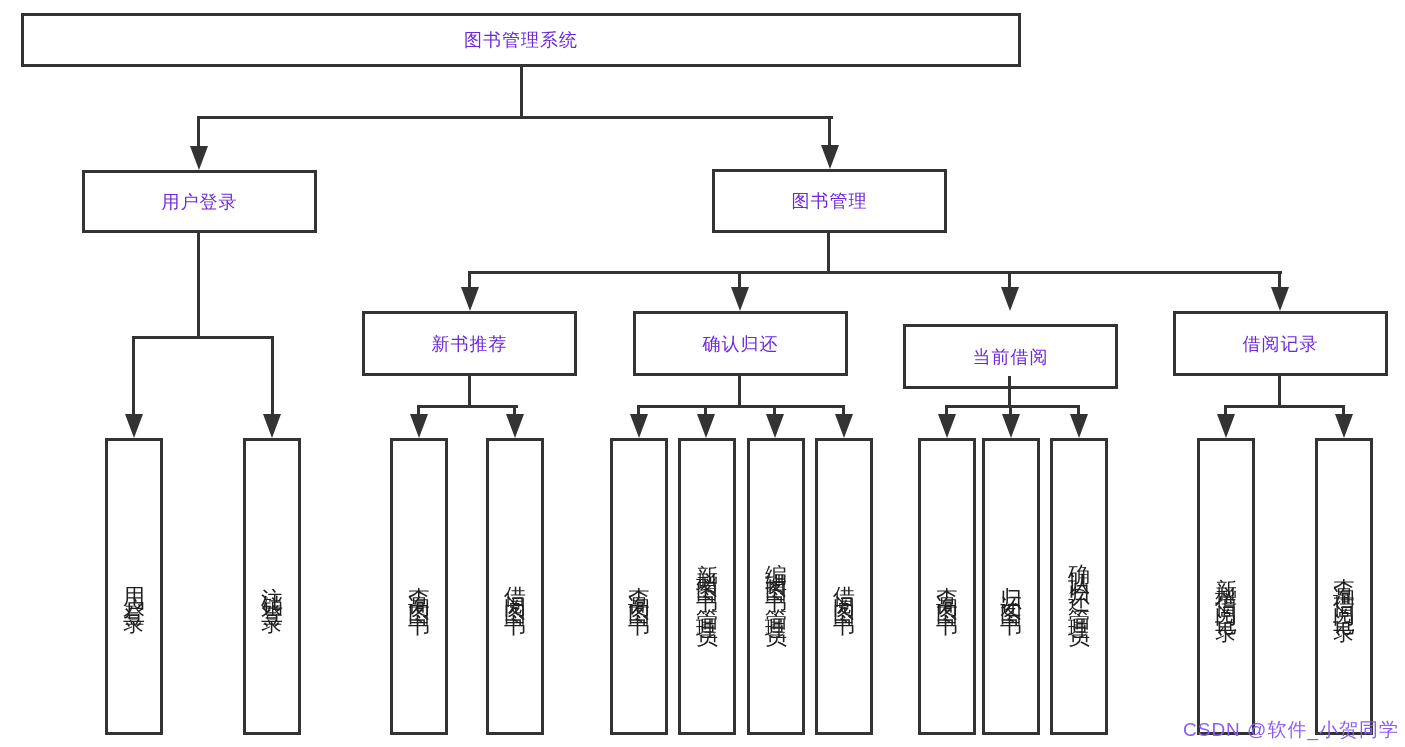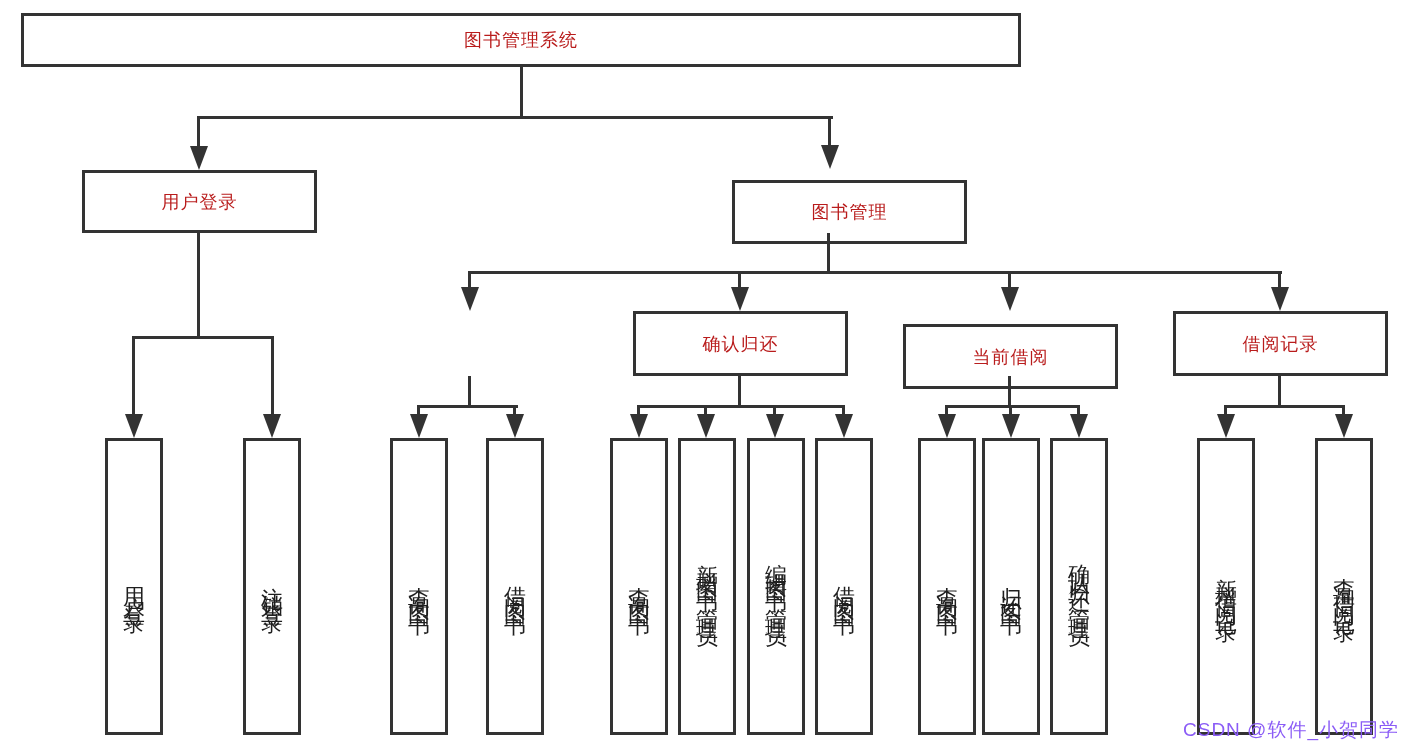--- a/index.html
+++ b/index.html
@@ -9,21 +9,21 @@
     background:#ffffff;
     font-family:"Liberation Sans","DejaVu Sans",sans-serif;
     overflow:hidden;
   }
   
   .hbox{
     position:absolute;
     border:3px solid #333333;
     background:#ffffff;
     display:flex;align-items:center;justify-content:center;
-    color:#b91c1c;
+    color:#6d28d9;
     font-size:18px;
     box-sizing:border-box;
     letter-spacing:1px;
   }
   .vbox{
     position:absolute;
     border:3px solid #333333;
     background:#ffffff;
     display:flex;align-items:center;justify-content:center;
     color:#1f1f1f;
@@ -69,21 +69,21 @@
   <div class="vline" style="left:520px;top:67px;height:52px;"></div>
   <div class="hline" style="left:197px;top:116px;width:636px;"></div>
   <div class="vline" style="left:197px;top:116px;height:34px;"></div>
   <div class="arr" style="left:190px;top:146px;"></div>
   <div class="vline" style="left:828px;top:116px;height:34px;"></div>
   <div class="arr" style="left:821px;top:145px;"></div>
 
   <div class="hbox" style="left:82px;top:170px;width:235px;height:63px;">
     <span>用户登录</span>
   </div>
-  <div class="hbox" style="left:712px;top:180px;width:235px;height:64px;margin-left:20px;">
+  <div class="hbox" style="left:712px;top:169px;width:235px;height:64px;">
     <span>图书管理</span>
   </div>
 
   <div class="vline" style="left:197px;top:233px;height:106px;"></div>
   <div class="hline" style="left:132px;top:336px;width:142px;"></div>
   <div class="vline" style="left:132px;top:336px;height:82px;"></div>
   <div class="arr" style="left:125px;top:414px;"></div>
   <div class="vline" style="left:271px;top:336px;height:82px;"></div>
   <div class="arr" style="left:263px;top:414px;"></div>
 
@@ -91,20 +91,23 @@
   <div class="hline" style="left:468px;top:271px;width:814px;"></div>
   <div class="vline" style="left:468px;top:271px;height:20px;"></div>
   <div class="arr" style="left:461px;top:287px;"></div>
   <div class="vline" style="left:738px;top:271px;height:20px;"></div>
   <div class="arr" style="left:731px;top:287px;"></div>
   <div class="vline" style="left:1008px;top:271px;height:20px;"></div>
   <div class="arr" style="left:1001px;top:287px;"></div>
   <div class="vline" style="left:1278px;top:271px;height:20px;"></div>
   <div class="arr" style="left:1271px;top:287px;"></div>
 
+  <div class="hbox" style="left:362px;top:311px;width:215px;height:65px;">
+    <span>新书推荐</span>
+  </div>
   <div class="hbox" style="left:633px;top:311px;width:215px;height:65px;">
     <span>确认归还</span>
   </div>
   <div class="hbox" style="left:903px;top:324px;width:215px;height:65px;">
     <span>当前借阅</span>
   </div>
   <div class="hbox" style="left:1173px;top:311px;width:215px;height:65px;">
     <span>借阅记录</span>
   </div>
 

